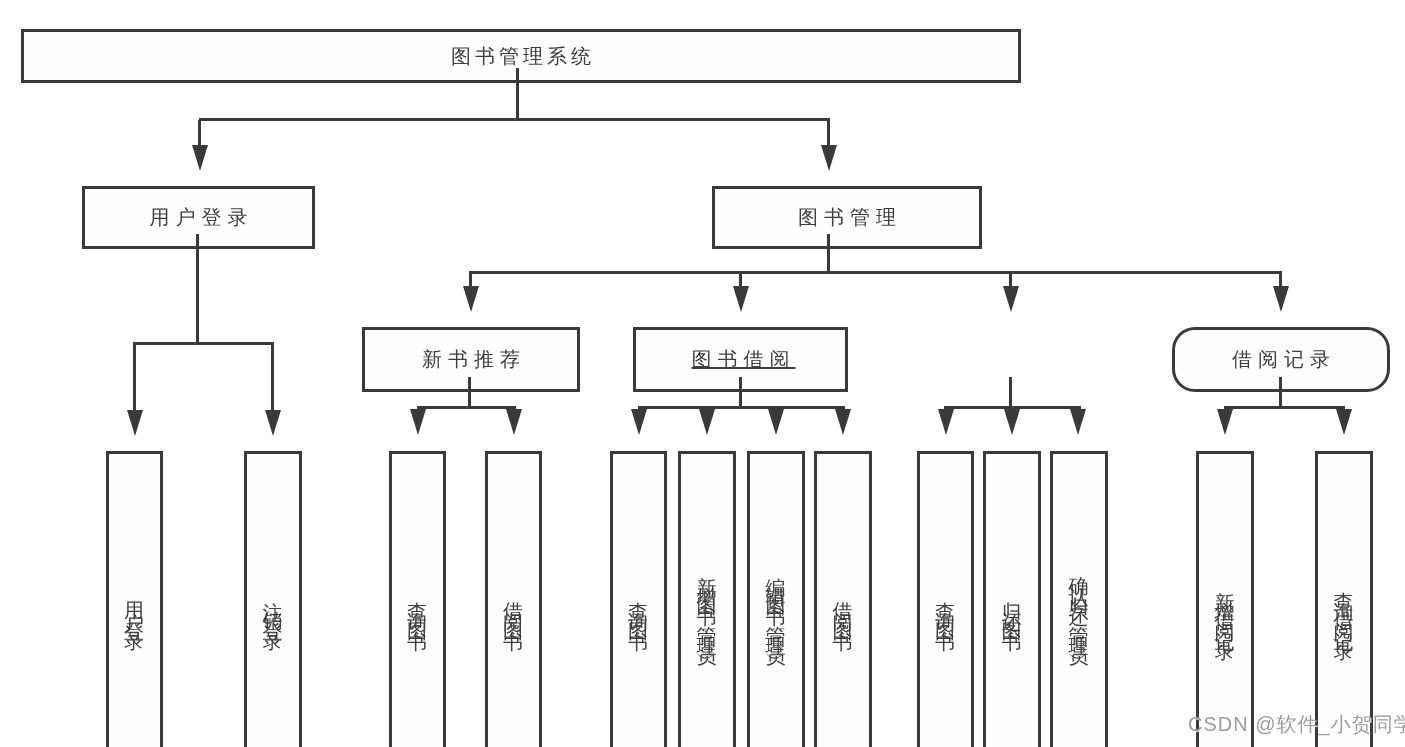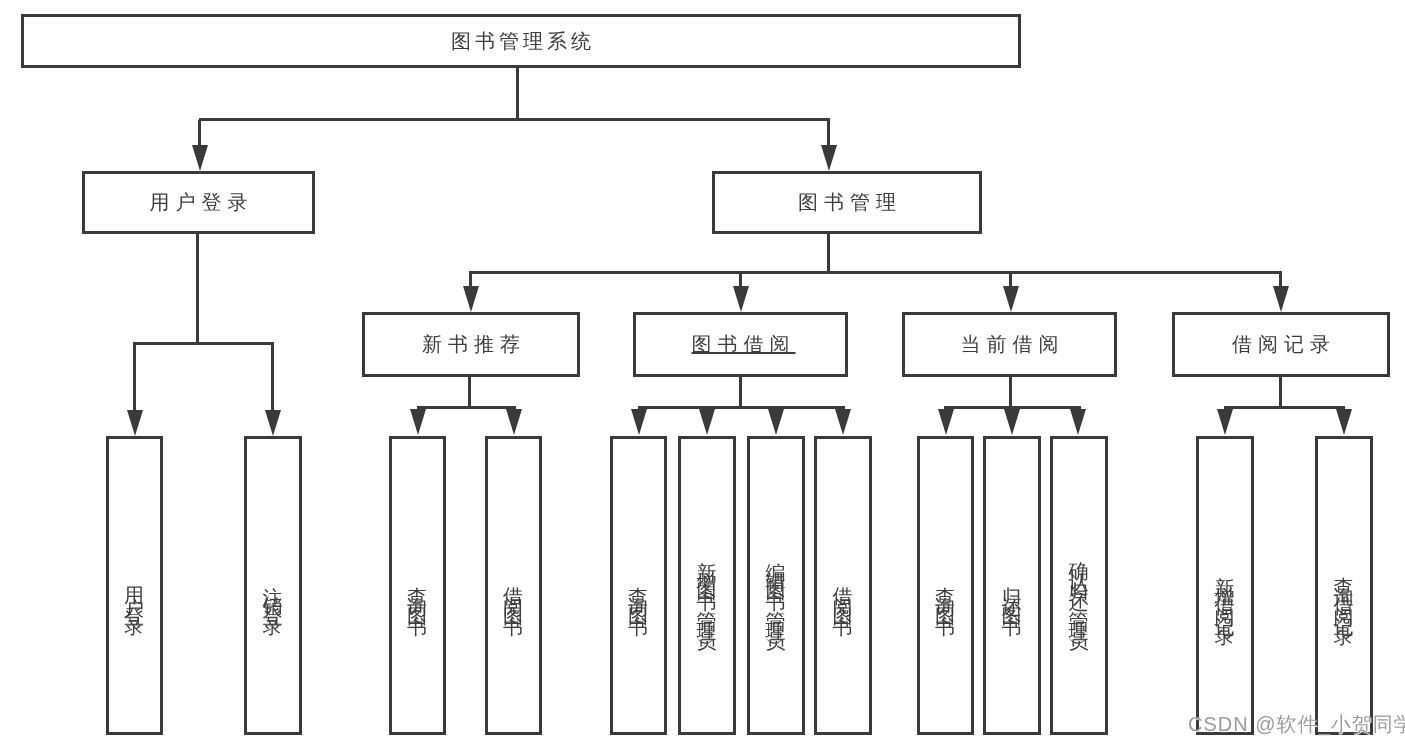--- a/index.html
+++ b/index.html
@@ -12,20 +12,21 @@
     overflow:hidden;
   }
   .box{
     position:absolute;
     background:#fefefe;
     border:3px solid #3a3a3a;
     box-sizing:border-box;
     display:flex;
     align-items:center;
     justify-content:center;
+    margin-top:15px;
   }
   .hlabel{
     font-size:20px;
     letter-spacing:6px;
     padding-left:6px;
     white-space:nowrap;
   }
   .root-label{letter-spacing:4px;padding-left:4px;}
   .leaf span{
     writing-mode:vertical-rl;
@@ -95,24 +96,21 @@
   <div class="arrow" style="left:1003px;top:286px;"></div>
   <div class="line" style="left:1279px;top:273px;width:3px;height:14px;"></div>
   <div class="arrow" style="left:1273px;top:286px;"></div>
 
   <div class="box" style="left:362px;top:312px;width:218px;height:65px;">
     <span class="hlabel">新书推荐</span>
   </div>
   <div class="box" style="left:633px;top:312px;width:215px;height:65px;text-decoration:underline;">
     <span class="hlabel">图书借阅</span>
   </div>
-  <div class="box" style="left:902px;top:312px;width:215px;height:65px;">
-    <span class="hlabel">当前借阅</span>
-  </div>
-  <div class="box" style="left:1172px;top:312px;width:218px;height:65px;">
+  <div class="box" style="left:1172px;top:312px;width:218px;height:65px;border-radius:23px;">
     <span class="hlabel">借阅记录</span>
   </div>
 
   <div class="line" style="left:468px;top:377px;width:3px;height:32px;"></div>
   <div class="line" style="left:417px;top:406px;width:99px;height:3px;"></div>
   <div class="arrow" style="left:410px;top:409px;"></div>
   <div class="arrow" style="left:506px;top:409px;"></div>
 
   <div class="line" style="left:739px;top:377px;width:3px;height:32px;"></div>
   <div class="line" style="left:638px;top:406px;width:207px;height:3px;"></div>

